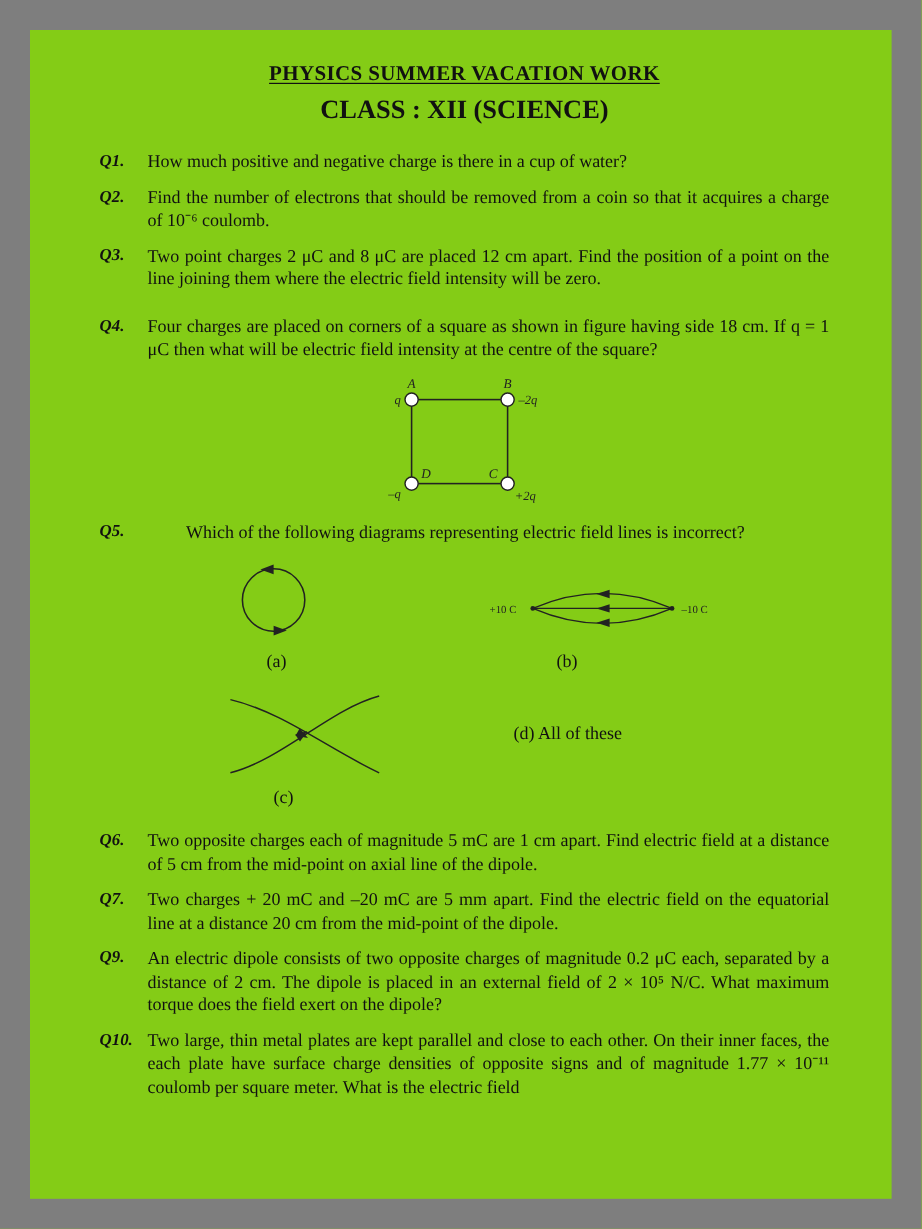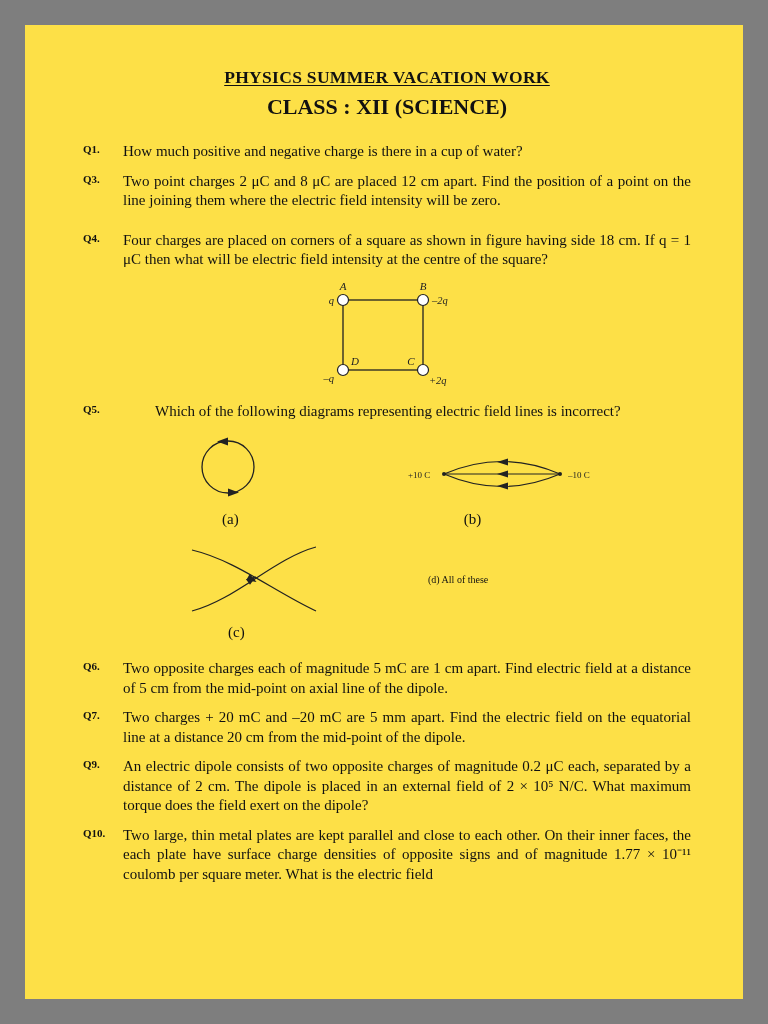--- a/index.html
+++ b/index.html
@@ -7,23 +7,23 @@
   body {
     background:#7e7e7e;
     font-family:"Liberation Serif", serif;
     color:#111;
     position:relative;
   }
   .page {
     position:absolute;
     left:25px; top:25px;
     width:718px; height:974px;
-    background:#fde047;
+    background:#84cc16;
     overflow:hidden;
-    padding:42px 52px 16px 58px;
+    padding:26px 52px 16px 58px;
   }
   .title {
     text-align:center;
     font-weight:bold;
     font-size:17.5px;
     letter-spacing:0.3px;
     text-decoration:underline;
     text-underline-offset:2px;
   }
   .subtitle {
@@ -31,56 +31,61 @@
     font-weight:bold;
     font-size:22px;
     margin-top:6px;
   }
   .questions { margin-top:22px; }
   .q-row { display:flex; margin-bottom:10px; }
   .q-num {
     width:40px;
     flex-shrink:0;
     font-weight:bold;
-    font-size:11px;
+    font-size:14px;
     line-height:1.3;
+    font-style:italic;
   }
   .q-text {
     flex:1;
     font-size:15px;
     line-height:1.3;
     text-align:justify;
   }
   .fig-q4 { margin:8px 0 12px 215px; }
   .fig-row1 { display:flex; align-items:flex-end; margin:16px 0 0 115px; }
   .fig-b-wrap { margin-left:150px; }
   .fig-captions { display:flex; margin:14px 0 0 139px; font-size:15px; }
   .cap-b { margin-left:225px; }
   .fig-row2 { display:flex; align-items:center; margin:12px 0 0 107px; }
-  .opt-d { margin-left:110px; font-size:10px; }
+  .opt-d { margin-left:110px; font-size:15px; }
   .cap-c { margin:6px 0 0 145px; font-size:15px; }
   .after-figs { margin-top:18px; }
   svg { display:block; }
   .svg-label { font-family:"Liberation Serif", serif; }
 </style>
 </head>
 <body>
 
 <div class="page">
 
   <div class="title">PHYSICS SUMMER VACATION WORK</div>
   <div class="subtitle">CLASS : XII (SCIENCE)</div>
 
   <div class="questions">
 
     <div class="q-row">
       <div class="q-num">Q1.</div>
       <div class="q-text">How much positive and negative charge is there in a cup of water?</div>
     </div>
 
+    <div class="q-row">
+      <div class="q-num">Q2.</div>
+      <div class="q-text">Find the number of electrons that should be removed from a coin so that it acquires a charge of 10⁻⁶ coulomb.</div>
+    </div>
 
     <div class="q-row">
       <div class="q-num">Q3.</div>
       <div class="q-text">Two point charges 2 μC and 8 μC are placed 12 cm apart. Find the position of a point on the line joining them where the electric field intensity will be zero.</div>
     </div>
 
     <div class="q-row" style="margin-bottom:0;margin-top:20px;">
       <div class="q-num">Q4.</div>
       <div class="q-text">Four charges are placed on corners of a square as shown in figure having side 18 cm. If q = 1 μC then what will be electric field intensity at the centre of the square?</div>
     </div>

